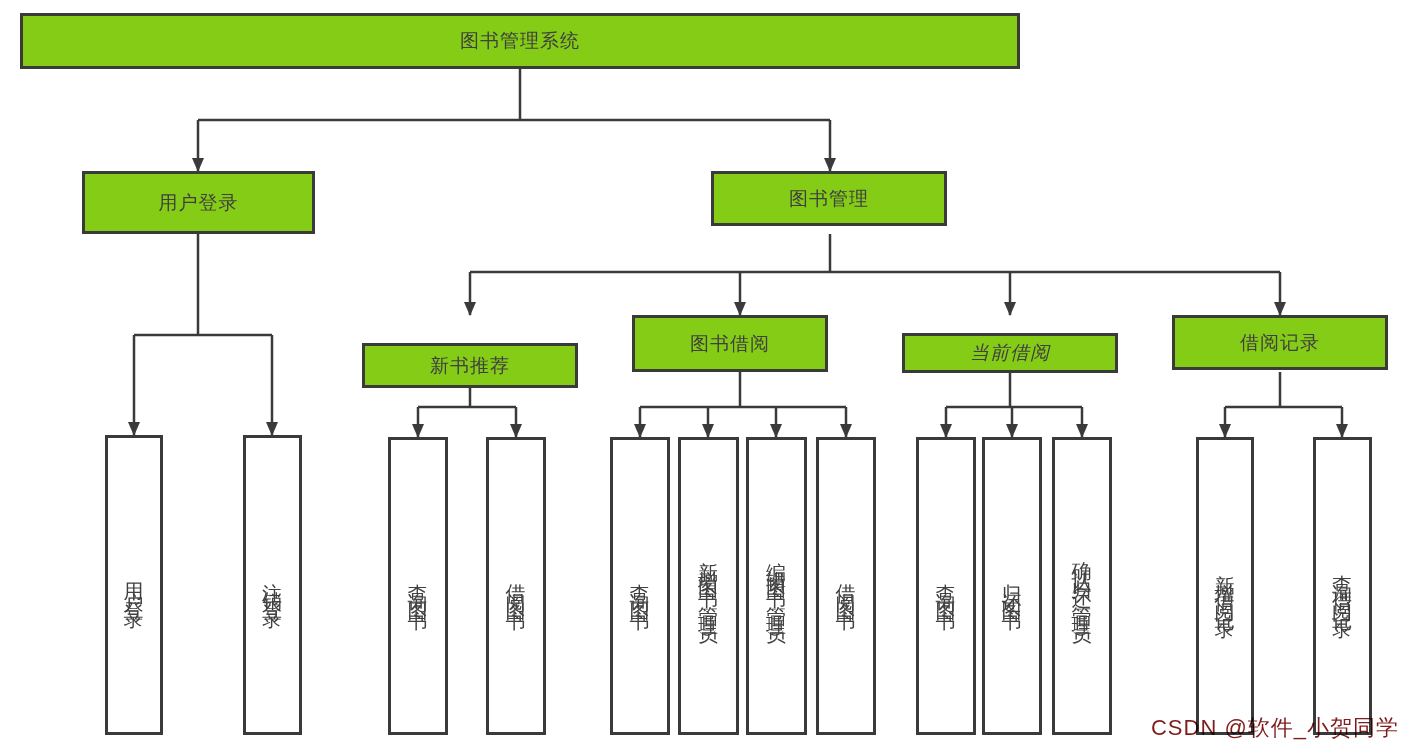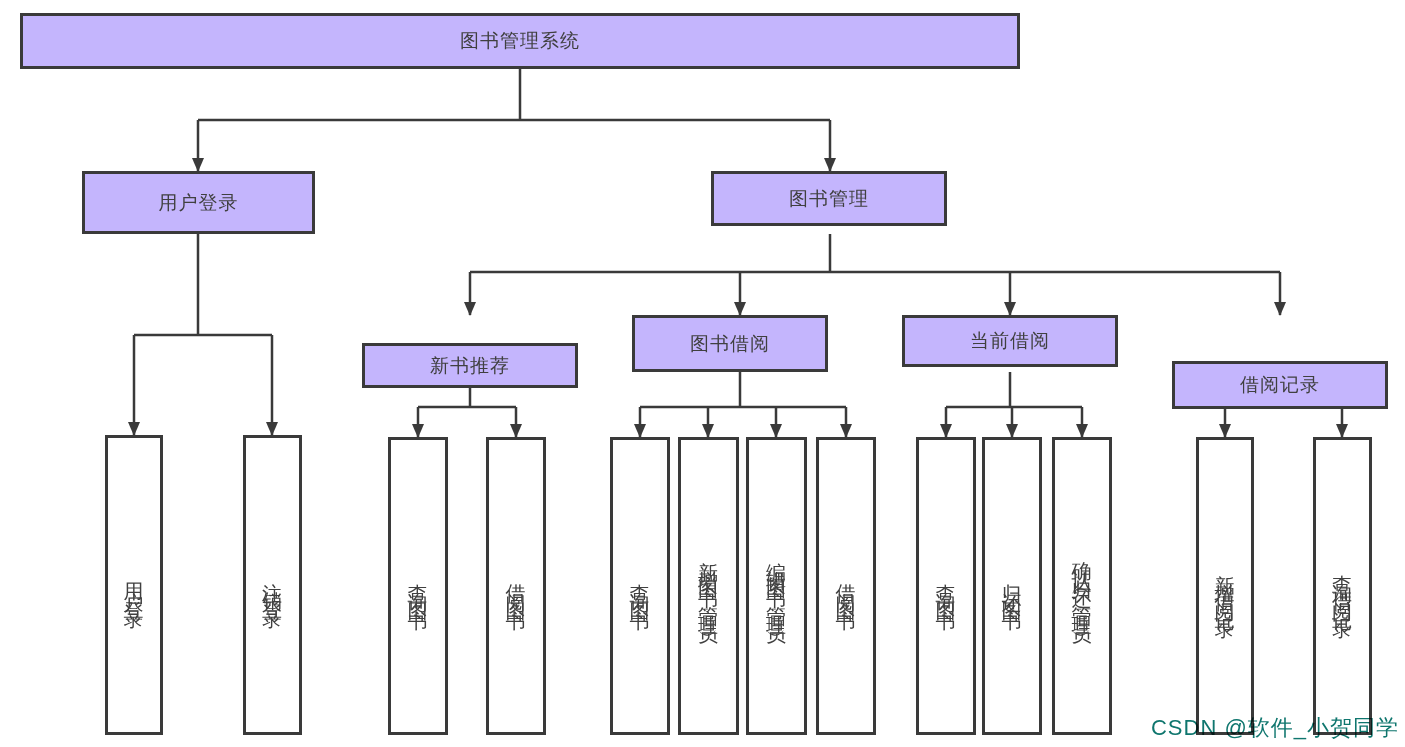--- a/index.html
+++ b/index.html
@@ -12,21 +12,21 @@
     overflow: hidden;
   }
   #connectors {
     position: absolute;
     left: 0; top: 0;
     width: 1405px; height: 747px;
   }
   .node {
     position: absolute;
     box-sizing: border-box;
-    background: #c4b5fd;
+    background: #84cc16;
     border: 3px solid #3a3a3a;
     display: flex;
     align-items: center;
     justify-content: center;
     font-size: 19px;
     color: #404040;
     letter-spacing: 1px;
     white-space: nowrap;
   }
   .leaf {
@@ -45,21 +45,21 @@
     font-size: 20px;
     line-height: 1;
     letter-spacing: 9px;
     white-space: nowrap;
   }
   .watermark {
     position: absolute;
     right: 6px;
     bottom: 4px;
     font-size: 22px;
-    color: #0f766e;
+    color: #7f1d1d;
     letter-spacing: 1px;
     mix-blend-mode: multiply;
     white-space: nowrap;
   }
 </style>
 </head>
 <body>
 
 <div id="stage">
 
@@ -106,22 +106,22 @@
     </g>
   </svg>
 
   <div class="node" style="left:20px; top:13px; width:1000px; height:56px;">图书管理系统</div>
 
   <div class="node" style="left:82px; top:171px; width:233px; height:63px;">用户登录</div>
   <div class="node" style="left:711px; top:171px; width:236px; height:55px;">图书管理</div>
 
   <div class="node" style="left:362px; top:326px; width:216px; height:45px;margin-top:17px;">新书推荐</div>
   <div class="node" style="left:632px; top:315px; width:196px; height:57px;">图书借阅</div>
-  <div class="node" style="left:902px; top:315px; width:216px; height:52px;">当前借阅</div>
-  <div class="node" style="left:1172px; top:315px; width:216px; height:48px;margin-top:46px;">借阅记录</div>
+  <div class="node" style="left:902px; top:333px; width:216px; height:40px;font-style:italic;">当前借阅</div>
+  <div class="node" style="left:1172px; top:315px; width:216px; height:55px;">借阅记录</div>
 
   <div class="leaf" style="left:105px; top:435px; width:58px; height:300px;">
     <span class="vtext">用户登录</span>
   </div>
   <div class="leaf" style="left:243px; top:435px; width:59px; height:300px;">
     <span class="vtext">注销登录</span>
   </div>
 
   <div class="leaf" style="left:388px; top:437px; width:60px; height:298px;">
     <span class="vtext">查询图书</span>

